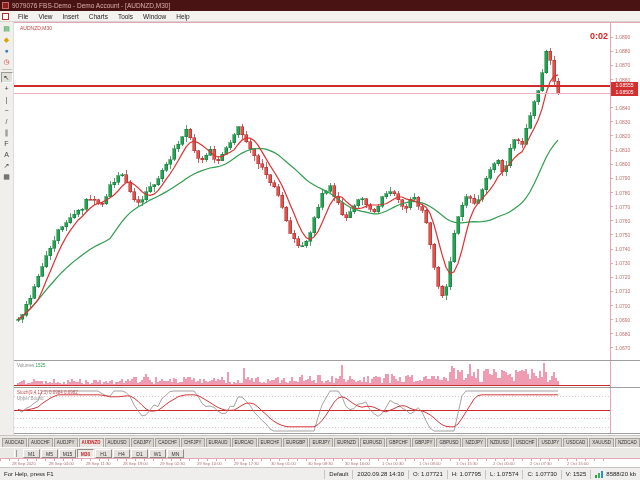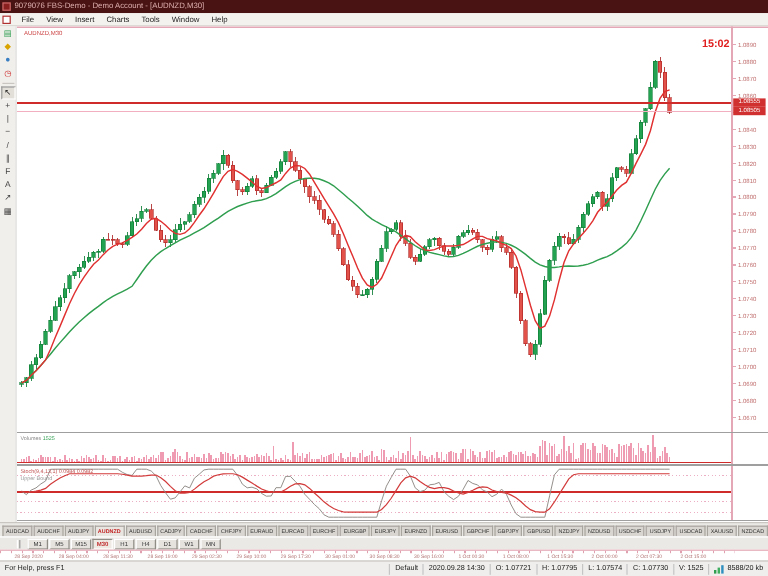--- a/index.html
+++ b/index.html
@@ -286,21 +286,21 @@
         <line x1="596" y1="311.80434782608603" x2="599" y2="311.80434782608603" stroke="#e3a7b5"></line>
         <text x="601" y="313.8" font-size="5" fill="#c06e6e" font-family="Liberation Sans, sans-serif">1.0680</text>
         <line x1="596" y1="325.93478260869637" x2="599" y2="325.93478260869637" stroke="#e3a7b5"></line>
         <text x="601" y="327.9" font-size="5" fill="#c06e6e" font-family="Liberation Sans, sans-serif">1.0670</text>
         <line x1="0" y1="0.5" x2="626" y2="0.5" stroke="#e3a7b5"></line>
         <line x1="0" y1="338.5" x2="626" y2="338.5" stroke="#9f9f9f"></line>
         <line x1="0" y1="365.5" x2="626" y2="365.5" stroke="#9f9f9f"></line>
         <line x1="0" y1="411.5" x2="626" y2="411.5" stroke="#9f9f9f"></line>
       </svg>
     <div class="symlabel">AUDNZD,M30</div>
-    <div class="countdown">15:02</div>
+    <div class="countdown">0:02</div>
     <div class="pricetag" style="top:60px">1.08555</div>
     <div class="pricetag" style="top:67px">1.08505</div>
     <div class="indlabel" style="left:3px;top:341px">
       <span>Volumes</span>
       <span class="val">1525</span>
     </div>
     <div class="osclabel" style="left:3px;top:368px">Stoch(9,4,13,1) 0.0984 0.0982</div>
     <div class="osclabel" style="left:3px;top:374px;color:#999">Upper Bound</div>
   </div>
 

